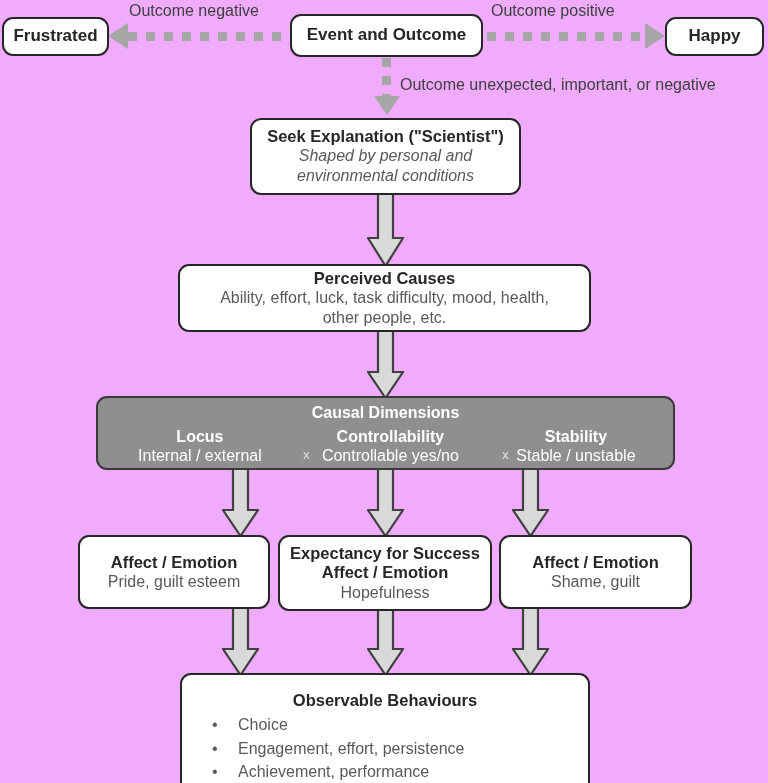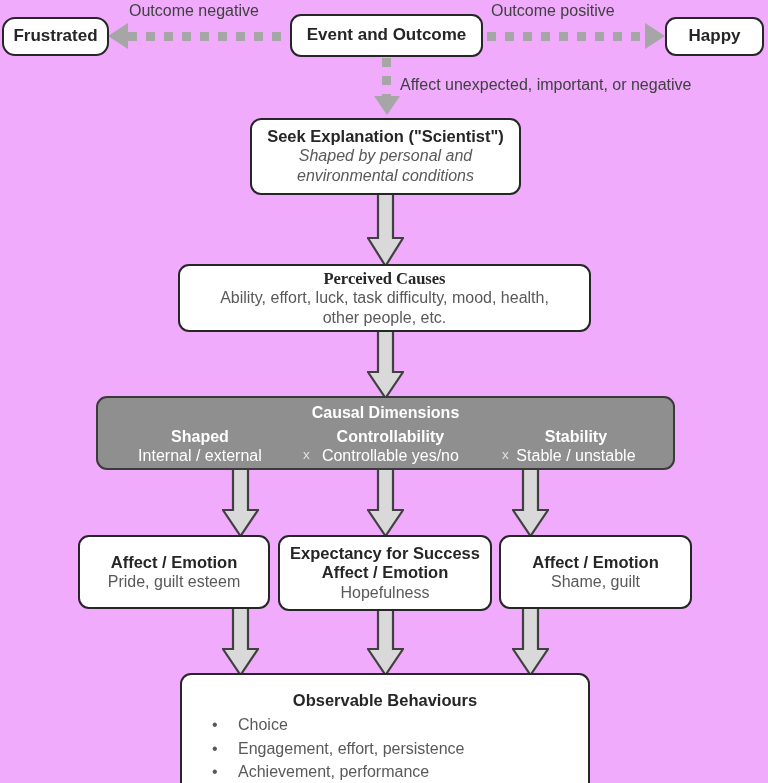--- a/index.html
+++ b/index.html
@@ -44,21 +44,21 @@
   .node.gray .title { color: #ffffff; }
   .sub {
     color: #595959;
     line-height: 1.22;
   }
   .sub.italic { font-style: italic; }
 
   
   #frustrated-node {
     left: 2px; top: 17px; width: 107px; height: 39px;
-    font-size: 17px; font-weight: bold; border-radius: 13px;
+    font-size: 17px; font-weight: bold;
   }
   #happy-node {
     left: 665px; top: 17px; width: 99px; height: 39px;
     font-size: 17px; font-weight: bold;
   }
   #event-node {
     left: 290px; top: 14px; width: 193px; height: 43px;
     font-size: 17px; font-weight: bold;
   }
 
@@ -66,21 +66,21 @@
     left: 250px; top: 118px; width: 271px; height: 77px;
     padding: 4px 10px 5px;
   }
   #seek-node .title { font-size: 16.5px; }
   #seek-node .sub { font-size: 16px; }
 
   #causes-node {
     left: 178px; top: 264px; width: 413px; height: 68px;
     padding: 2px 8px;
   }
-  #causes-node .title { font-size: 16.5px; font-family: Liberation Serif, serif; }
+  #causes-node .title { font-size: 16.5px; }
   #causes-node .sub { font-size: 16px; }
 
   #dimensions-node {
     left: 96px; top: 396px; width: 579px; height: 74px;
     padding: 2px 4px;
     justify-content: space-between;
   }
   #dimensions-node .title { font-size: 16px; margin-top: 4px; }
   .dim-grid {
     display: flex;
@@ -213,21 +213,21 @@
   <div class="tri tri-left" style="left:108px; top:23px;"></div>
 
   <div class="dotline-h" style="left:487px; top:32px; width:158px;"></div>
   <div class="tri tri-right" style="left:645px; top:23px;"></div>
 
   <div class="dotline-v" style="left:382px; top:58px; height:38px;"></div>
   <div class="tri tri-down" style="left:374px; top:96px;"></div>
 
   <div class="edge-label" style="left:129px; top:2px;">Outcome negative</div>
   <div class="edge-label" style="left:491px; top:2px;">Outcome positive</div>
-  <div class="edge-label" style="left:400px; top:76px;">Affect unexpected, important, or negative</div>
+  <div class="edge-label" style="left:400px; top:76px;">Outcome unexpected, important, or negative</div>
 
   <div class="node" id="frustrated-node">
     <span class="title">Frustrated</span>
   </div>
 
   <div class="node" id="event-node">
     <span class="title">Event and Outcome</span>
   </div>
 
   <div class="node" id="happy-node">
@@ -255,21 +255,21 @@
   <div class="block-arrow" style="left:367px; top:330px;">
     <svg width="37" height="70" viewBox="0 0 37 70">
       <polygon points="11,0 26,0 26,42 36,42 18.5,68 1,42 11,42" fill="#d9d9d9" stroke="#404040" stroke-width="2.2"></polygon>
     </svg>
   </div>
 
   <div class="node gray" id="dimensions-node">
     <span class="title">Causal Dimensions</span>
     <div class="dim-grid">
       <div class="dim-col c1">
-        <span class="dim-name">Shaped</span>
+        <span class="dim-name">Locus</span>
         <span class="dim-val">Internal / external</span>
       </div>
       <div class="dim-col c3">
         <span class="dim-name">Controllability</span>
         <span class="dim-val">Controllable yes/no</span>
       </div>
       <div class="dim-col c2">
         <span class="dim-name">Stability</span>
         <span class="dim-val">Stable / unstable</span>
       </div>

